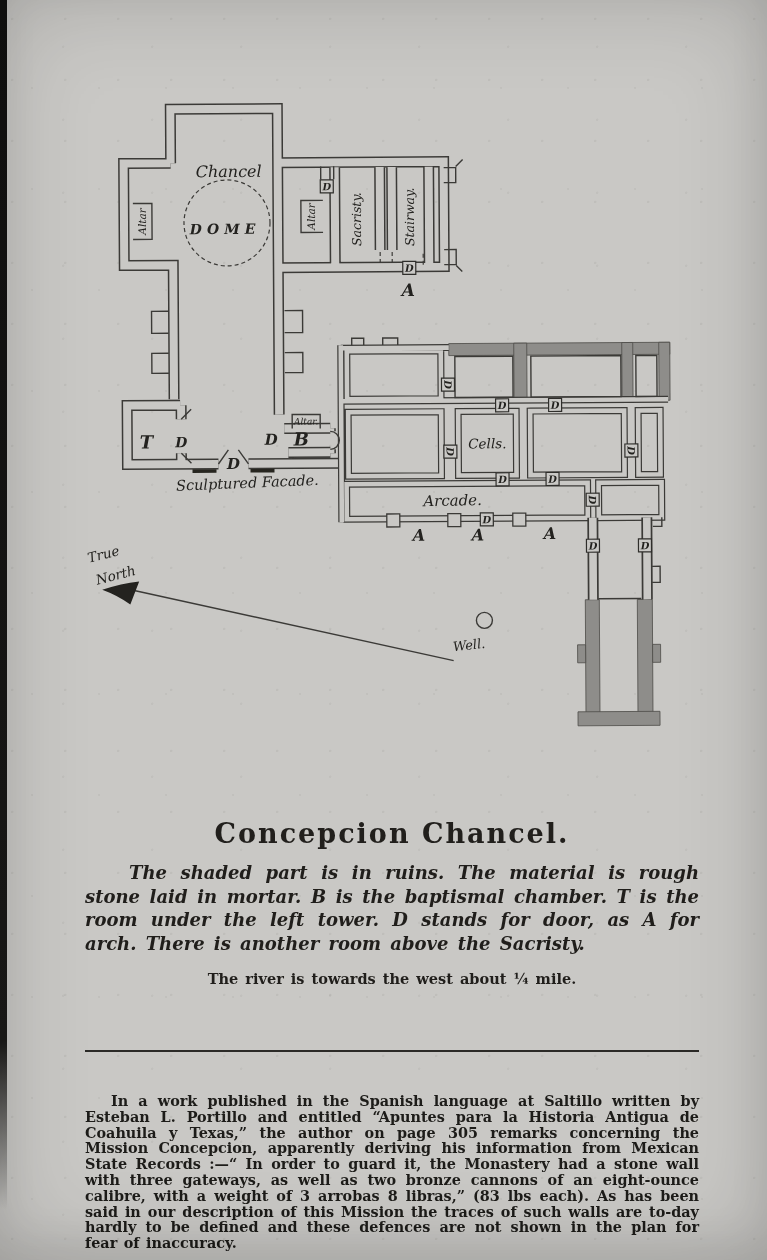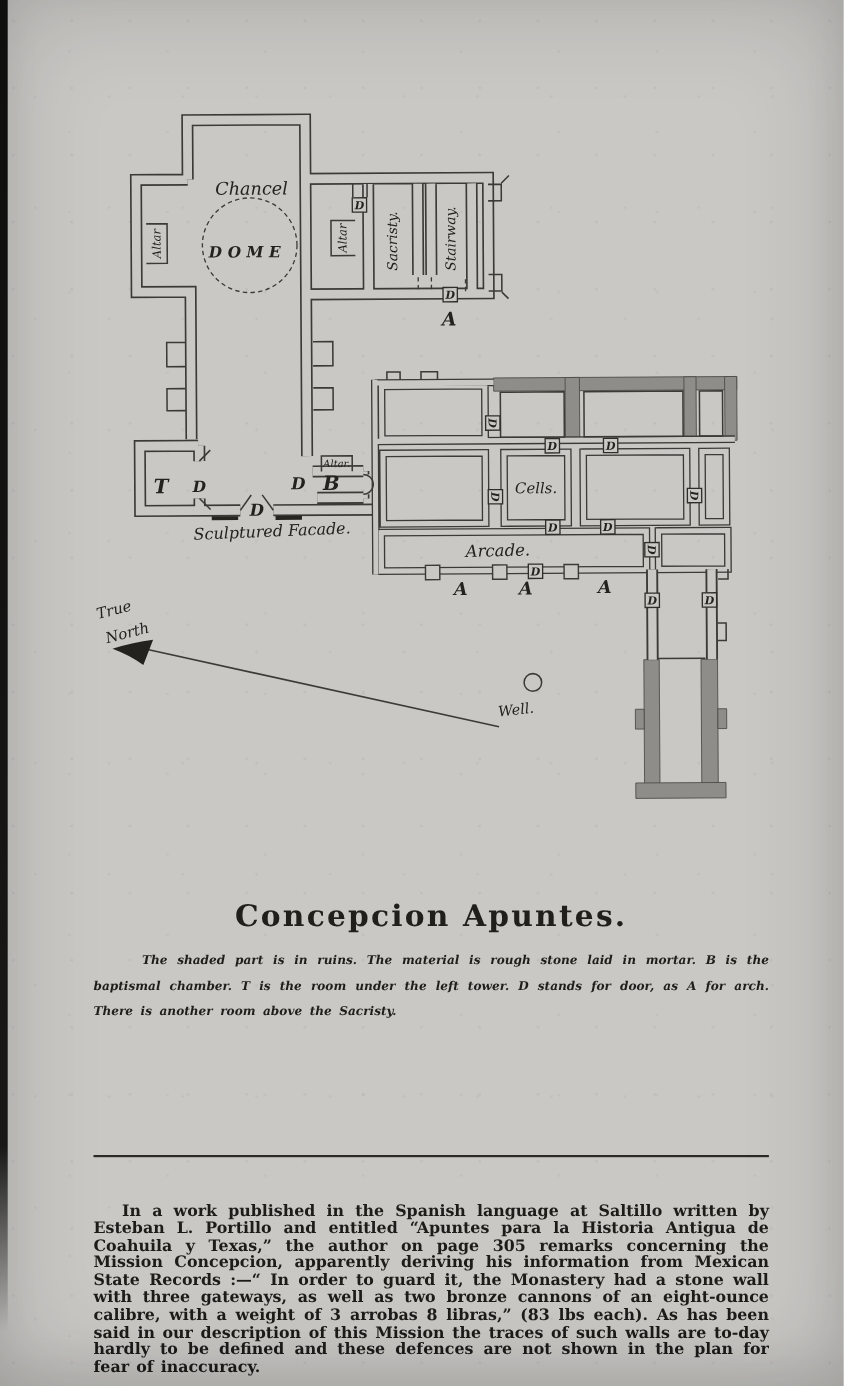--- a/index.html
+++ b/index.html
@@ -36,21 +36,21 @@
   .ltr{font-family:"DejaVu Serif",serif;font-style:italic;font-weight:bold;fill:#23221f;}
   .dome-t{font-family:"DejaVu Serif",serif;font-style:italic;font-weight:bold;
           letter-spacing:5px;fill:#23221f;}
   .dbox rect{fill:#c9c8c5;stroke:#2f2e2b;stroke-width:1.2;}
   .dbox text{font-family:"DejaVu Serif",serif;font-style:italic;font-weight:bold;
           font-size:10px;fill:#23221f;}
 
   .txt{position:absolute;left:85px;width:614px;}
   .title{top:818px;text-align:center;font-size:27px;font-weight:bold;
          letter-spacing:2px;color:#211f1c;}
-  .desc{top:861px;font-size:11px;font-style:italic;font-weight:600;
+  .desc{top:861px;font-size:18px;font-style:italic;font-weight:600;
         line-height:23.6px;text-align:justify;text-indent:44px;word-spacing:3px;
         color:#201e1b;}
   .river{top:970px;text-align:center;font-size:14.5px;font-weight:bold;
          word-spacing:2px;color:#201e1b;}
   .scale{top:1000px;text-align:center;font-size:18.5px;font-weight:bold;
          font-style:italic;color:#201e1b;}
   .rule{top:1050px;border-top:2px solid #2b2a27;height:0;}
   .foot{top:1093px;font-size:14.4px;font-weight:bold;line-height:15.8px;
         text-align:justify;text-indent:26px;word-spacing:1.5px;color:#1d1c19;}
 </style>
@@ -220,17 +220,18 @@
         <rect x="-6.5" y="-6.5" width="13" height="13"></rect>
           <text y="3.8" text-anchor="middle">D</text>
         </g>
       <g class="dbox" transform="translate(644,547)">
         <rect x="-6.5" y="-6.5" width="13" height="13"></rect>
           <text y="3.8" text-anchor="middle">D</text>
         </g>
     </g>
   </svg>
 
-  <div class="txt title">Concepcion Apuntes.</div>
+  <div class="txt title">Concepcion Chancel.</div>
   <div class="txt desc">The shaded part is in ruins.  The material is rough stone laid in mortar.  B is the baptismal chamber.  T is the room under the left tower.  D stands for door, as A for arch.  There is another room above the Sacristy.</div>
+  <div class="txt river">The river is towards the west about ¼ mile.</div>
   <div class="txt rule"></div>
   <div class="txt foot">In a work published in the Spanish language at Saltillo written by Esteban L. Portillo and entitled “Apuntes para la Historia Antigua de Coahuila y Texas,” the author on page 305 remarks concerning the Mission Concepcion, apparently deriving his information from Mexican State Records :—“ In order to guard it, the Monastery had a stone wall with three gateways, as well as two bronze cannons of an eight-ounce calibre, with a weight of 3 arrobas 8 libras,” (83 lbs each).  As has been said in our description of this Mission the traces of such walls are to-day hardly to be defined and these defences are not shown in the plan for fear of inaccuracy.</div>
 </div>
 
 </body></html>

